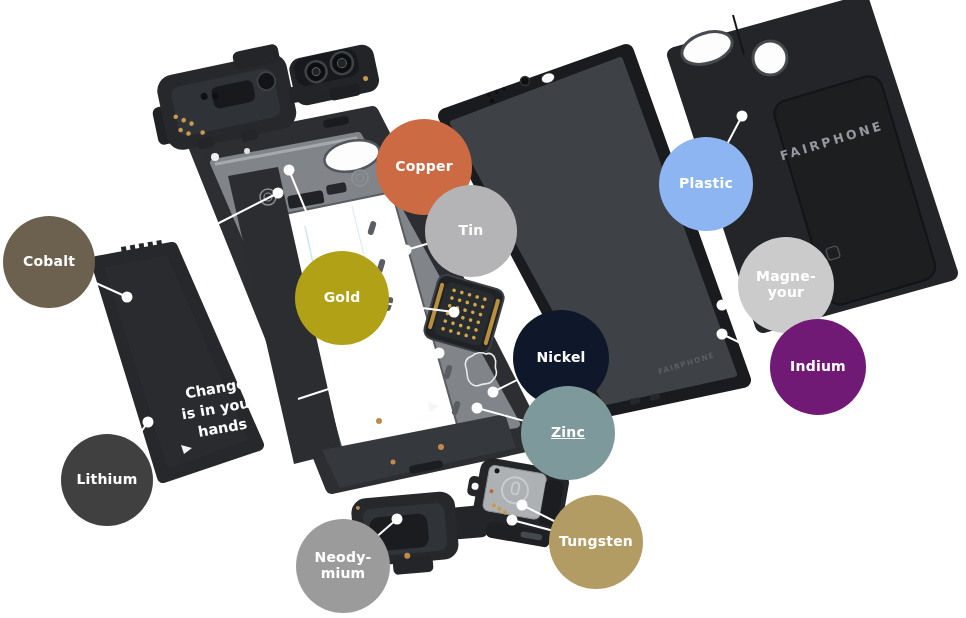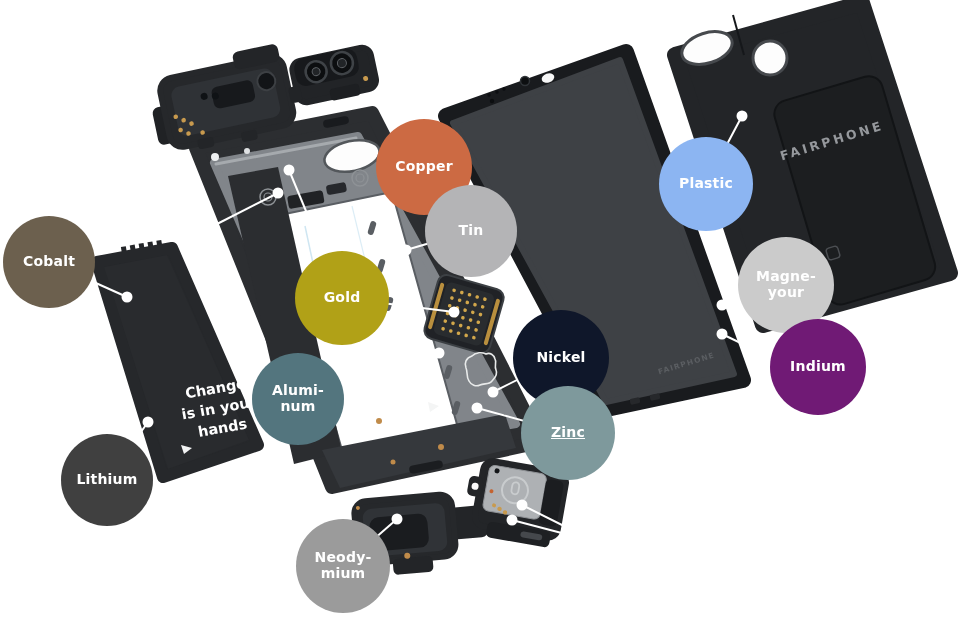--- a/index.html
+++ b/index.html
@@ -264,34 +264,34 @@
       <span></span>
 </div>
 <div class="bubble" style="left: 738px; top: 237px; width: 96px; height: 96px; background: rgb(203, 203, 203);">
   <span>Magne-</span>
       <span>your</span>
 </div>
 <div class="bubble" style="left: 770px; top: 319px; width: 96px; height: 96px; background: #701a75;">
   <span>Indium</span>
       <span></span>
 </div>
-<div class="bubble" style="left: 252px; top: 353px; width: 92px; height: 92px; background: rgb(83, 117, 126);">
-  <span>Alumi-</span>
-      <span>num</span>
-</div>
 <div class="bubble" style="left: 513px; top: 310px; width: 96px; height: 96px; background: #0f172a;">
   <span>Nickel</span>
       <span></span>
 </div>
 <div class="bubble" style="left: 521px; top: 386px; width: 94px; height: 94px; background: rgb(126, 153, 156); text-decoration: underline;">
   <span>Zinc</span>
       <span></span>
 </div>
 <div class="bubble" style="left: 61px; top: 434px; width: 92px; height: 92px; background: #404040;">
   <span>Lithium</span>
       <span></span>
 </div>
 <div class="bubble" style="left: 296px; top: 519px; width: 94px; height: 94px; background: rgb(155, 155, 155); justify-content: center;">
   <span>Neody-</span>
       <span>mium</span>
 </div>
+<div class="bubble" style="left: 549px; top: 495px; width: 94px; height: 94px; background: rgb(179, 156, 99);">
+  <span>Tungsten</span>
+      <span></span>
+</div>
 
 </div>
 
 </body></html>

